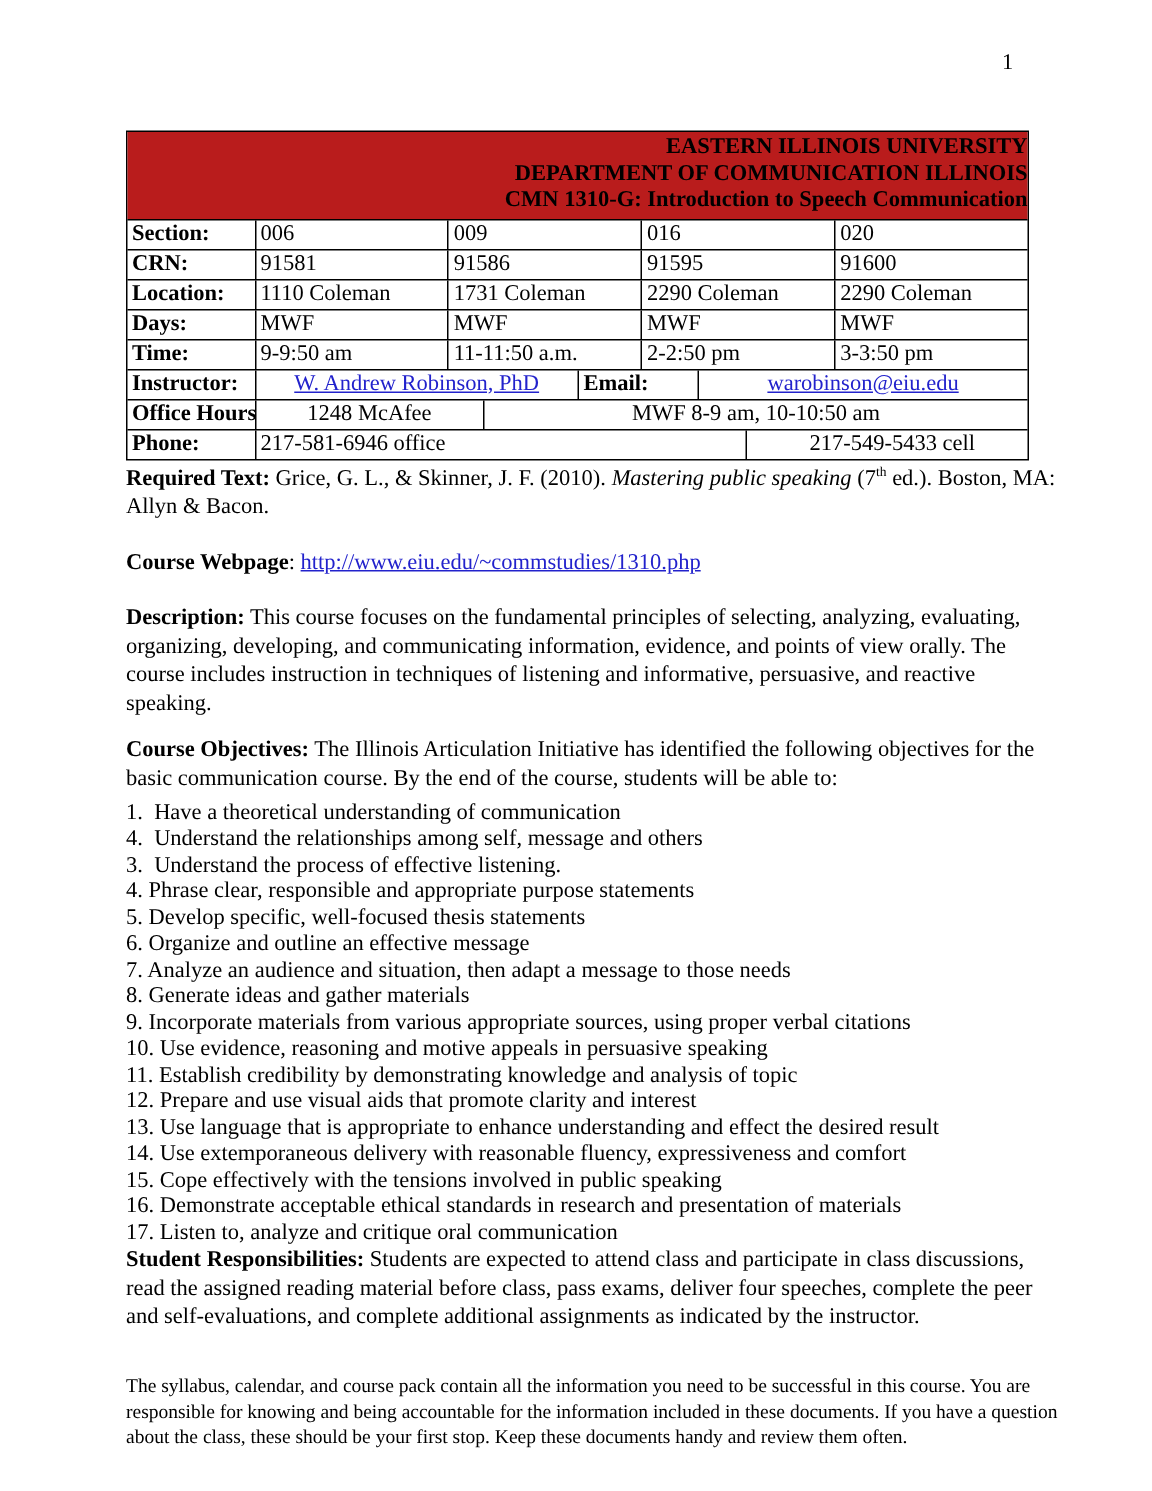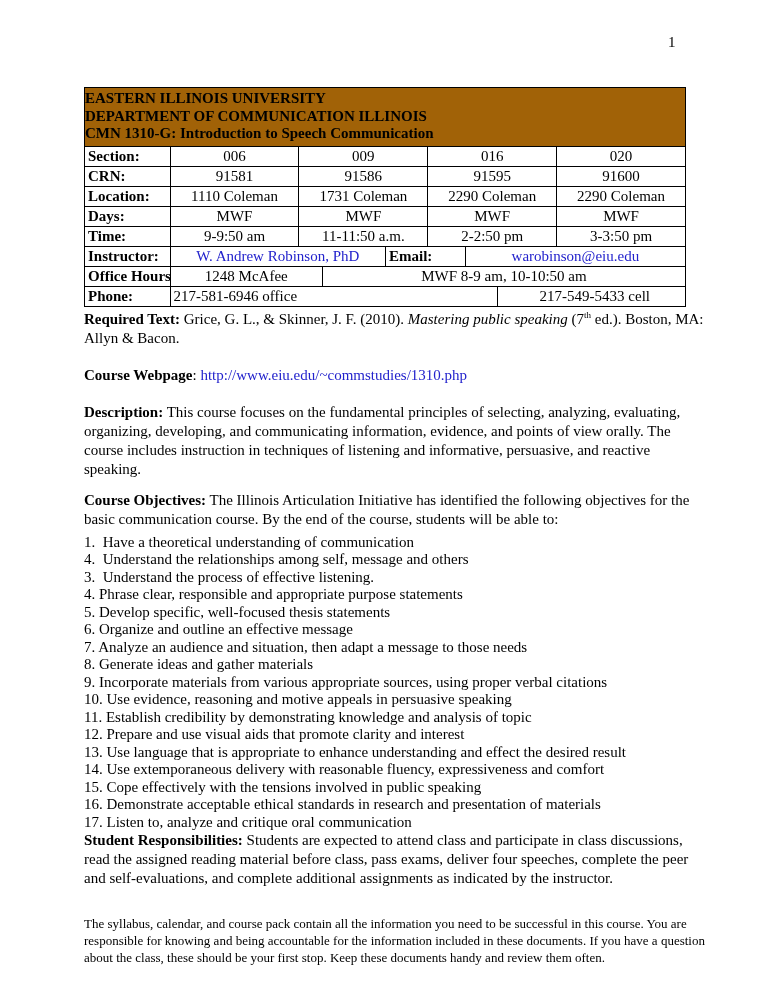--- a/index.html
+++ b/index.html
@@ -15,40 +15,40 @@
   }
   .content {
     position:absolute; left:84px; top:87px; width:622px;
   }
 
   
   .info-table {
     width:602px; border:1px solid #000;
   }
   .tbl-header {
-    background:#a16207; text-align:left; font-weight:bold;
+    background:#b91c1c; text-align:right; font-weight:bold;
     line-height:17.5px; padding:2px 0 3px 0;
   }
   .tbl-row { display:flex; border-top:1px solid #000; }
   .cell {
     line-height:19px; min-height:19px; padding:0 3px;
     overflow:hidden; white-space:nowrap;
   }
   .cell + .cell { border-left:1px solid #000; }
   .c-label { width:14.1%; font-weight:bold; text-align:left; }
-  .c-data  { width:21.475%; text-align:center; }
+  .c-data  { width:21.475%; }
   .c-name  { width:35.9%; text-align:center; }
   .c-email-label { width:13.3%; font-weight:bold; text-align:left; }
   .c-email { width:36.7%; text-align:center; }
   .c-office { width:25.4%; text-align:center; }
   .c-hours  { width:60.5%; text-align:center; }
   .c-phone1 { width:54.5%; text-align:left; }
   .c-phone2 { width:31.4%; text-align:left;padding-left:42px; }
 
-  a.doc-link, .doc-link { color:#2222cc; cursor:pointer; }
+  a.doc-link, .doc-link { color:#2222cc; text-decoration:underline; cursor:pointer; }
 
   
   .para { line-height:19px; }
   .bold { font-weight:bold; }
   .italic { font-style:italic; }
   sup.sup { font-size:9px; vertical-align:super; line-height:0; }
   .keep-space { white-space:pre-wrap; }
   .mt-req { margin-top:3px; }
   .mt-web { margin-top:18px; }
   .mt-obj { margin-top:12px; }

